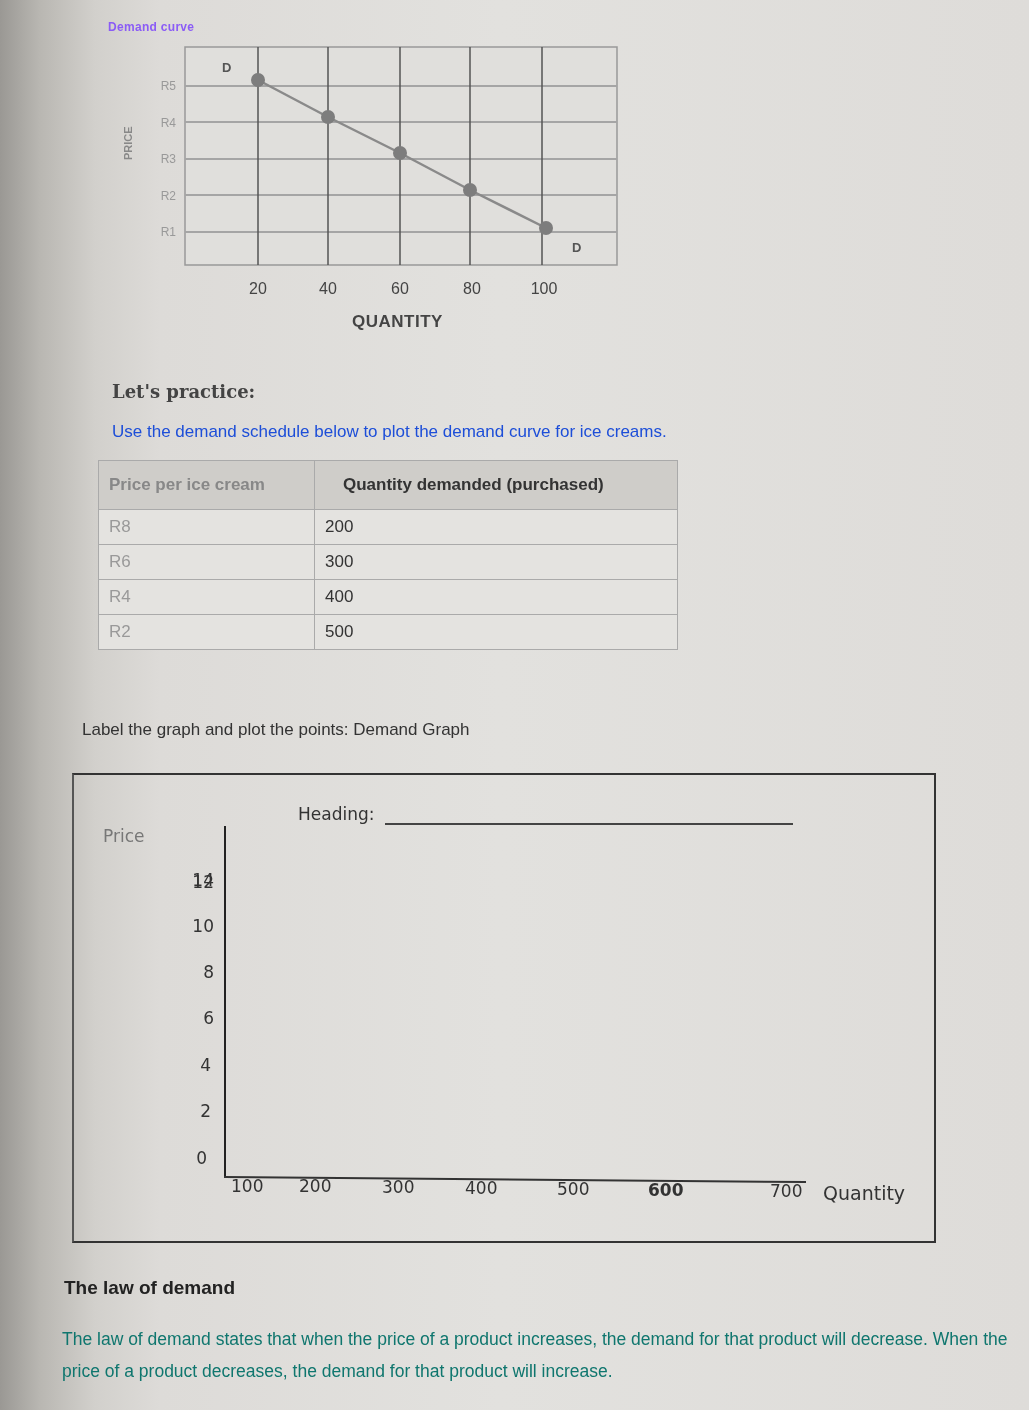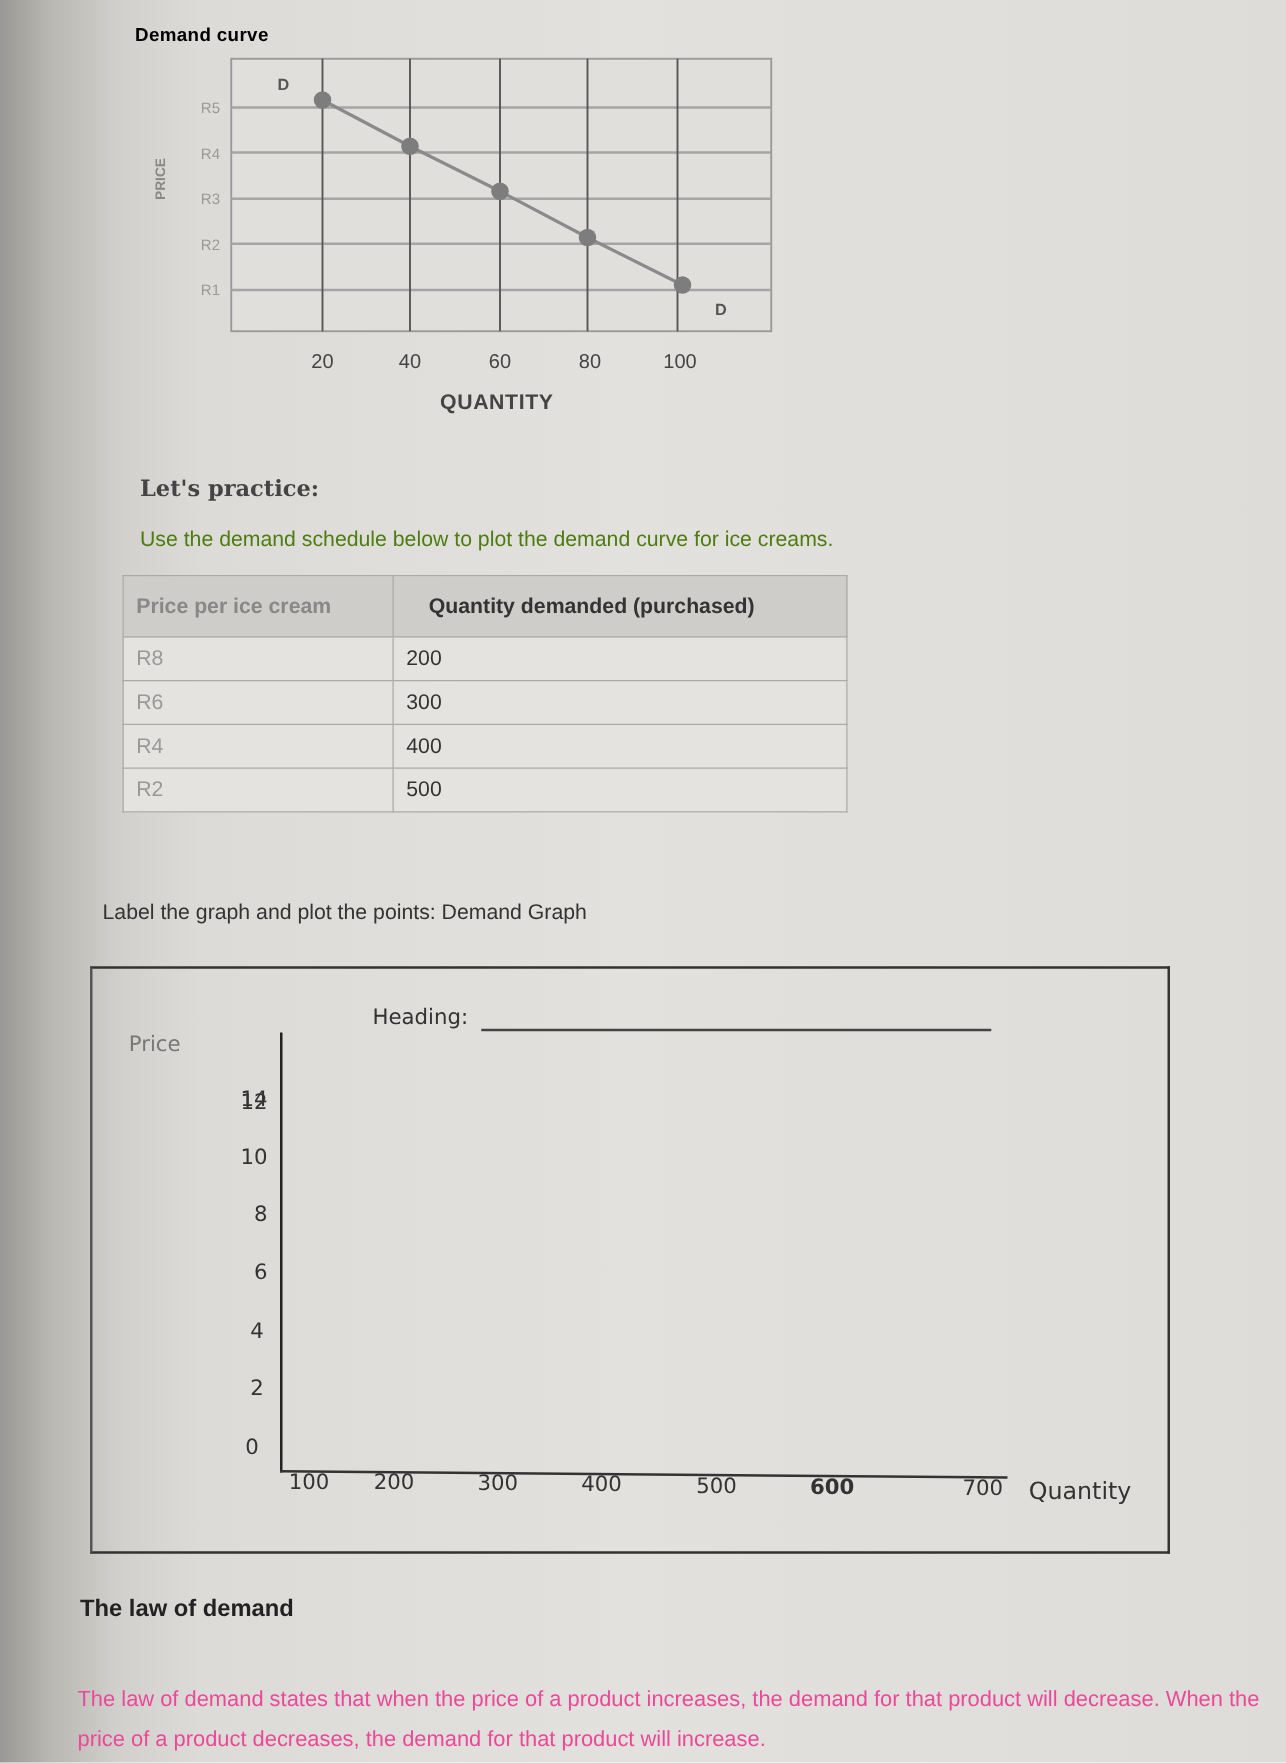--- a/index.html
+++ b/index.html
@@ -3,26 +3,26 @@
   <meta charset="utf-8">
   <style>
     html, body { margin: 0; padding: 0; }
     body {
       width: 1029px; height: 1410px; overflow: hidden; position: relative;
       background: linear-gradient(90deg, #9a9894 0px, #b9b7b2 40px, #d2d0cc 95px, #dddbd8 160px, #e2e1de 500px, #dedcd9 1029px);
       font-family: "Liberation Sans", sans-serif; color: #2a2a2a;
     }
     .abs { position: absolute; }
     
-    #curve-title { left: 108px; top: 20px; font-size: 15px; color: #000000; font-weight: bold; letter-spacing: 0.3px; }
+    #curve-title { left: 108px; top: 20px; font-size: 12px; color: #8b5cf6; font-weight: bold; letter-spacing: 0.3px; }
     #curve-svg { left: 110px; top: 40px; }
     #quantity-label { left: 352px; top: 312px; font-size: 17px; font-weight: bold; color: #444; letter-spacing: 0.5px; }
     
     #practice-heading { left: 112px; top: 381px; font-size: 18px; font-weight: bold; font-family: "DejaVu Serif", serif; color: #444; }
-    #practice-instr { left: 112px; top: 422px; font-size: 17px; color: #4d7c0f; }
+    #practice-instr { left: 112px; top: 422px; font-size: 17px; color: #1d4ed8; }
     
     #schedule-table { left: 98px; top: 460px; width: 580px; border-collapse: collapse; font-size: 17px; }
     #schedule-table th { background: #cfcdc9; height: 48px; font-weight: bold; color: #333; text-align: left; padding: 0 10px; border: 1px solid #aaa; margin-top: 44px; }
     #schedule-table th.col2 { padding-left: 28px; }
     #schedule-table td { height: 34px; border: 1px solid #aaa; padding: 0 10px; background: #e4e3e0; }
     #schedule-table td.price { color: #999; width: 195px; }
     #schedule-table td.qty { color: #333; }
     
     #label-instr { left: 82px; top: 720px; font-size: 17px; color: #333; }
     
@@ -30,21 +30,21 @@
     #heading-label { left: 298px; top: 804px; font-size: 17px; font-family: "DejaVu Sans", sans-serif; color: #333; }
     #heading-line { left: 385px; top: 823px; width: 408px; height: 0; border-top: 2px solid #444; }
     #price-label { left: 103px; top: 826px; font-size: 17px; color: #777; font-family: "DejaVu Sans", sans-serif; }
     .ytick { position: absolute; font-size: 17px; font-family: "DejaVu Sans", sans-serif; color: #333; text-align: right; width: 30px; }
     #y-axis { left: 224px; top: 826px; width: 0; height: 352px; border-left: 2px solid #222; }
     #x-axis { left: 224px; top: 1176px; width: 582px; height: 0; border-top: 2px solid #333; transform: rotate(0.5deg); transform-origin: left; }
     .xtick { position: absolute; font-size: 17px; font-family: "DejaVu Sans", sans-serif; color: #333; }
     #quantity-axis-label { left: 823px; top: 1182px; font-size: 19px; font-family: "DejaVu Sans", sans-serif; color: #333; }
     
     #law-heading { left: 64px; top: 1277px; font-size: 19px; font-weight: bold; color: #222; }
-    #law-text { left: 62px; top: 1323px; width: 950px; font-size: 17.5px; line-height: 32px; color: #ec4899; margin-top: 20px; }
+    #law-text { left: 62px; top: 1323px; width: 950px; font-size: 17.5px; line-height: 32px; color: #0f766e; }
   </style>
 </head>
 <body>
 
 <div id="curve-title" class="abs">Demand curve</div>
 
 <svg id="curve-svg" class="abs" width="520" height="265">
 
   <text x="22" y="120" transform="rotate(-90 22 120)" font-size="11" fill="#888" font-family="Liberation Sans, sans-serif" font-weight="bold">PRICE</text>
 

